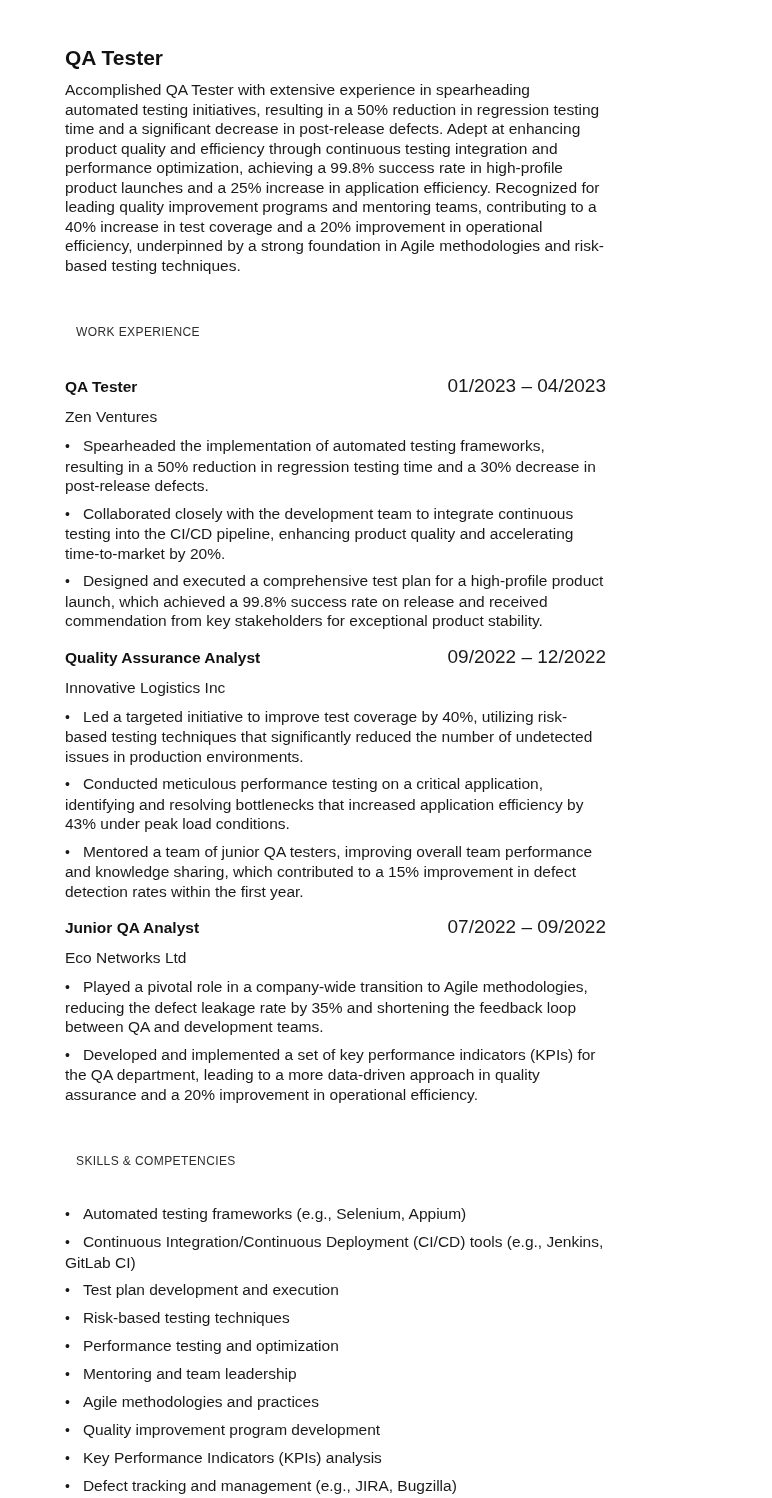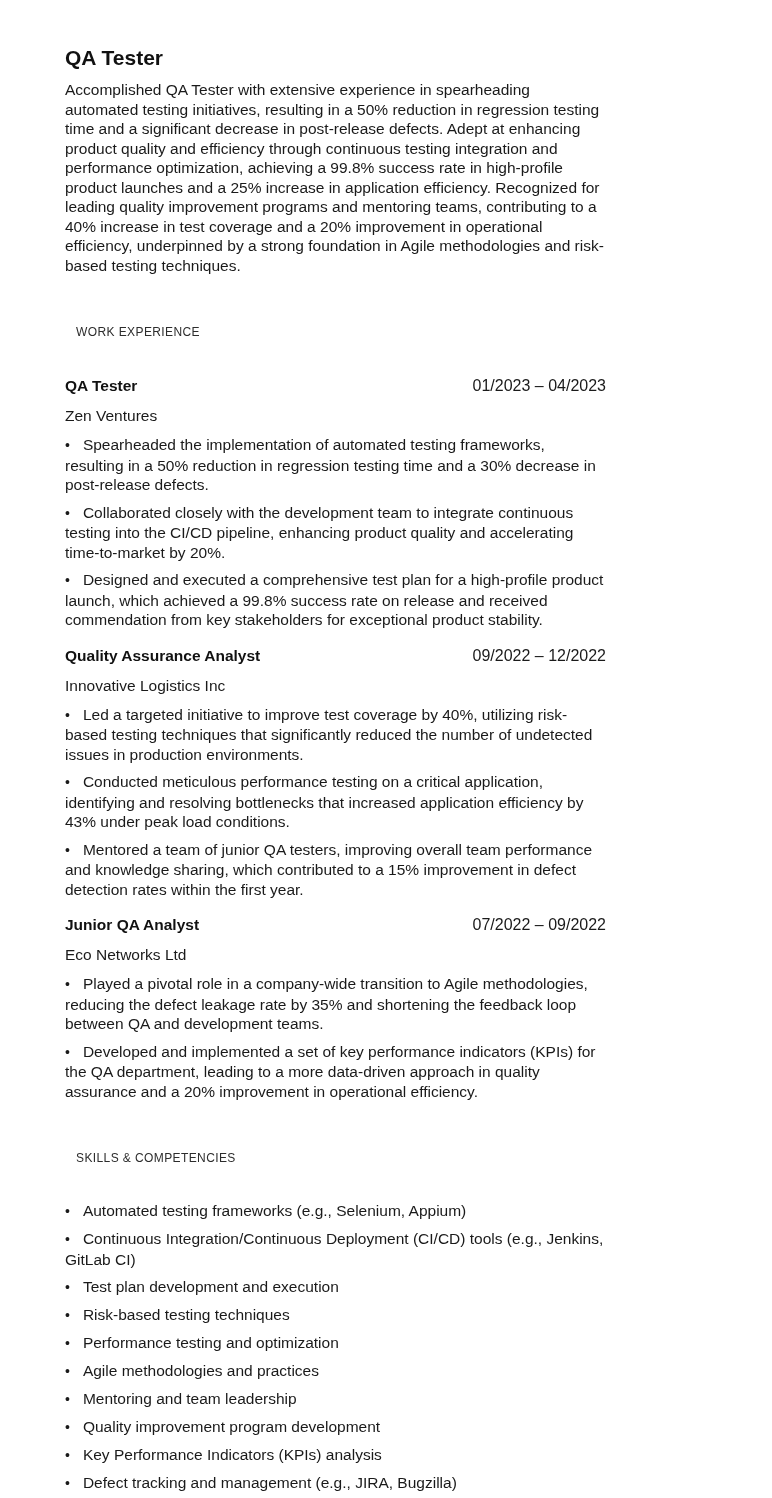--- a/index.html
+++ b/index.html
@@ -50,21 +50,21 @@
     justify-content: space-between;
     align-items: baseline;
   }
   .job-title {
     font-weight: 700;
     font-size: 15.5px;
     line-height: 20px;
     color: #111111;
   }
   .job-dates {
-    font-size: 16px;
+    font-size: 19px;
     line-height: 20px;
     color: #1a1a1a;
     white-space: nowrap;
     text-align: right;
   }
   .job-company {
     margin-top: 10px;
     line-height: 20px;
   }
   .bullet-list {
@@ -143,20 +143,20 @@
   </div>
 
   <div class="section-label">SKILLS &amp; COMPETENCIES</div>
 
   <ul class="skills-list">
     <li><span class="bullet-glyph">•</span><span>Automated testing frameworks (e.g., Selenium, Appium)</span></li>
     <li><span class="bullet-glyph">•</span><span>Continuous Integration/Continuous Deployment (CI/CD) tools (e.g., Jenkins, GitLab CI)</span></li>
     <li><span class="bullet-glyph">•</span><span>Test plan development and execution</span></li>
     <li><span class="bullet-glyph">•</span><span>Risk-based testing techniques</span></li>
     <li><span class="bullet-glyph">•</span><span>Performance testing and optimization</span></li>
+    <li><span class="bullet-glyph">•</span><span>Mentoring and team leadership</span></li>
     <li><span class="bullet-glyph">•</span><span>Agile methodologies and practices</span></li>
-    <li><span class="bullet-glyph">•</span><span>Mentoring and team leadership</span></li>
     <li><span class="bullet-glyph">•</span><span>Quality improvement program development</span></li>
     <li><span class="bullet-glyph">•</span><span>Key Performance Indicators (KPIs) analysis</span></li>
     <li><span class="bullet-glyph">•</span><span>Defect tracking and management (e.g., JIRA, Bugzilla)</span></li>
   </ul>
 
 </div>
 
 </body></html>

